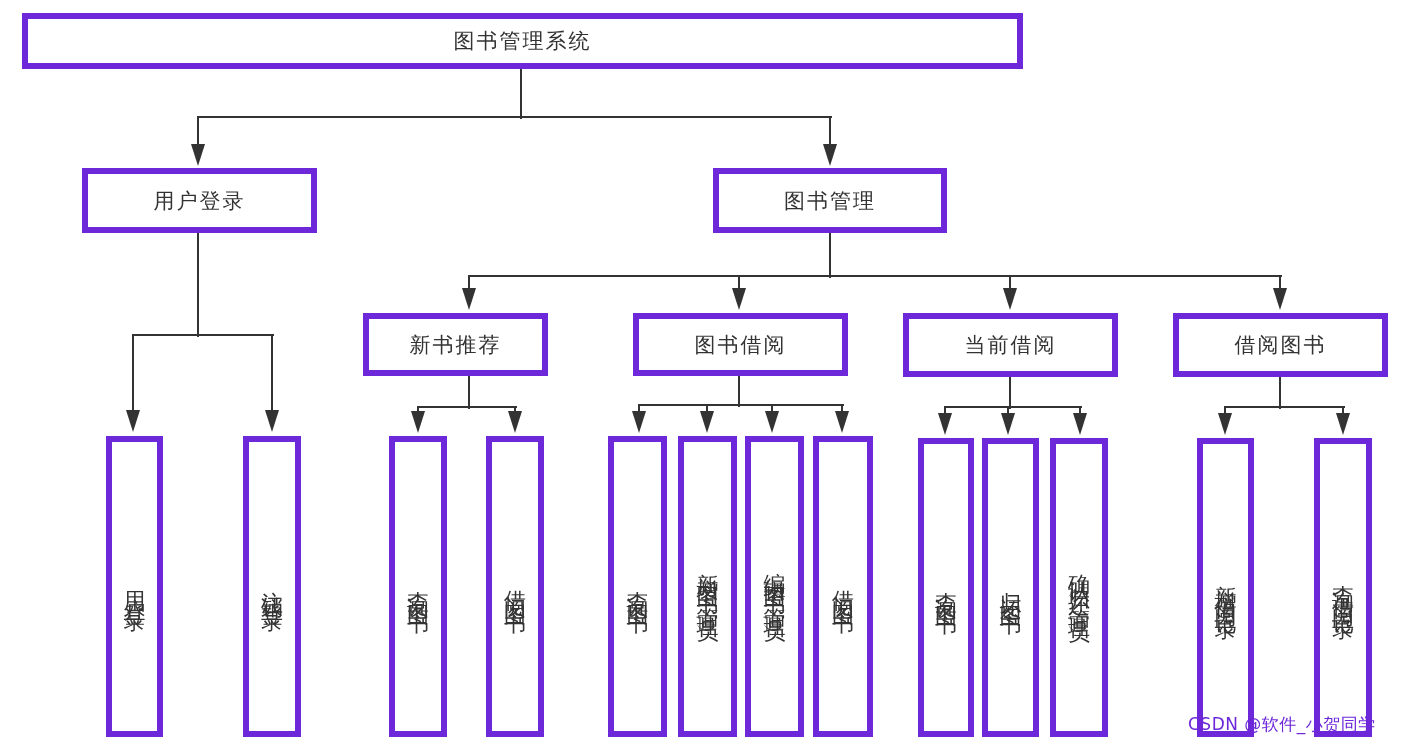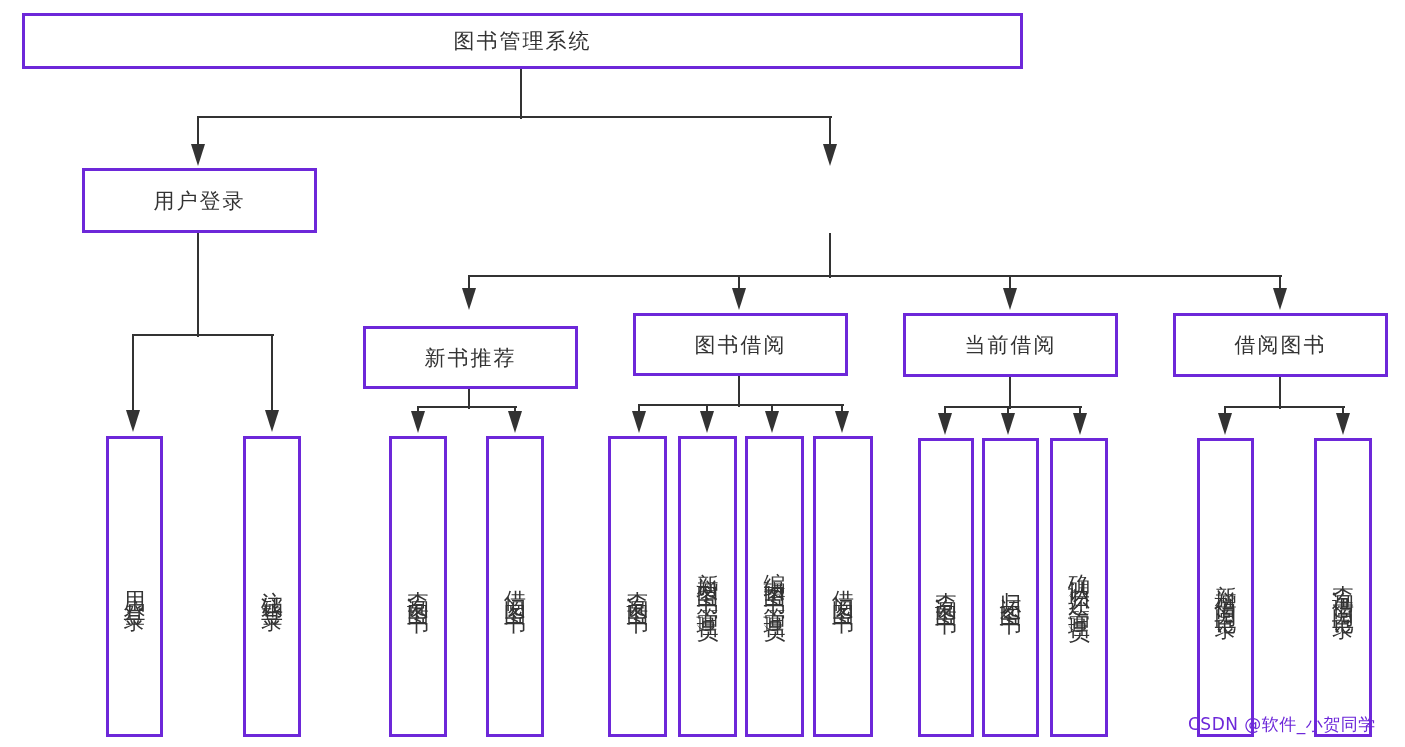--- a/index.html
+++ b/index.html
@@ -11,21 +11,21 @@
   .diagram {
     position: relative;
     width: 1405px;
     height: 747px;
     background: #ffffff;
     overflow: hidden;
   }
   .box {
     position: absolute;
     box-sizing: border-box;
-    border: 3px solid #6d28d9;
+    border: 6px solid #6d28d9;
     background: #ffffff;
     display: flex;
     align-items: center;
     justify-content: center;
     z-index: 2;
   }
   .box.h .lbl {
     font-size: 21px;
     letter-spacing: 2px;
     color: #333333;
@@ -70,22 +70,25 @@
 
 <div class="diagram">
 
   <div class="box h" style="left:22px; top:13px; width:1001px; height:56px;">
     <span class="lbl">图书管理系统</span>
   </div>
 
   <div class="box h" style="left:82px; top:168px; width:235px; height:65px;">
     <span class="lbl">用户登录</span>
   </div>
+  <div class="box h" style="left:713px; top:168px; width:234px; height:65px;">
+    <span class="lbl">图书管理</span>
+  </div>
 
-  <div class="box h" style="left:363px; top:326px; width:215px; height:63px;font-family:Liberation Serif, serif;">
+  <div class="box h" style="left:363px; top:313px; width:185px; height:63px;font-family:Liberation Serif, serif;">
     <span class="lbl">新书推荐</span>
   </div>
   <div class="box h" style="left:633px; top:313px; width:215px; height:63px;">
     <span class="lbl">图书借阅</span>
   </div>
   <div class="box h" style="left:903px; top:313px; width:215px; height:64px;">
     <span class="lbl">当前借阅</span>
   </div>
   <div class="box h" style="left:1173px; top:313px; width:215px; height:64px;">
     <span class="lbl">借阅图书</span>

